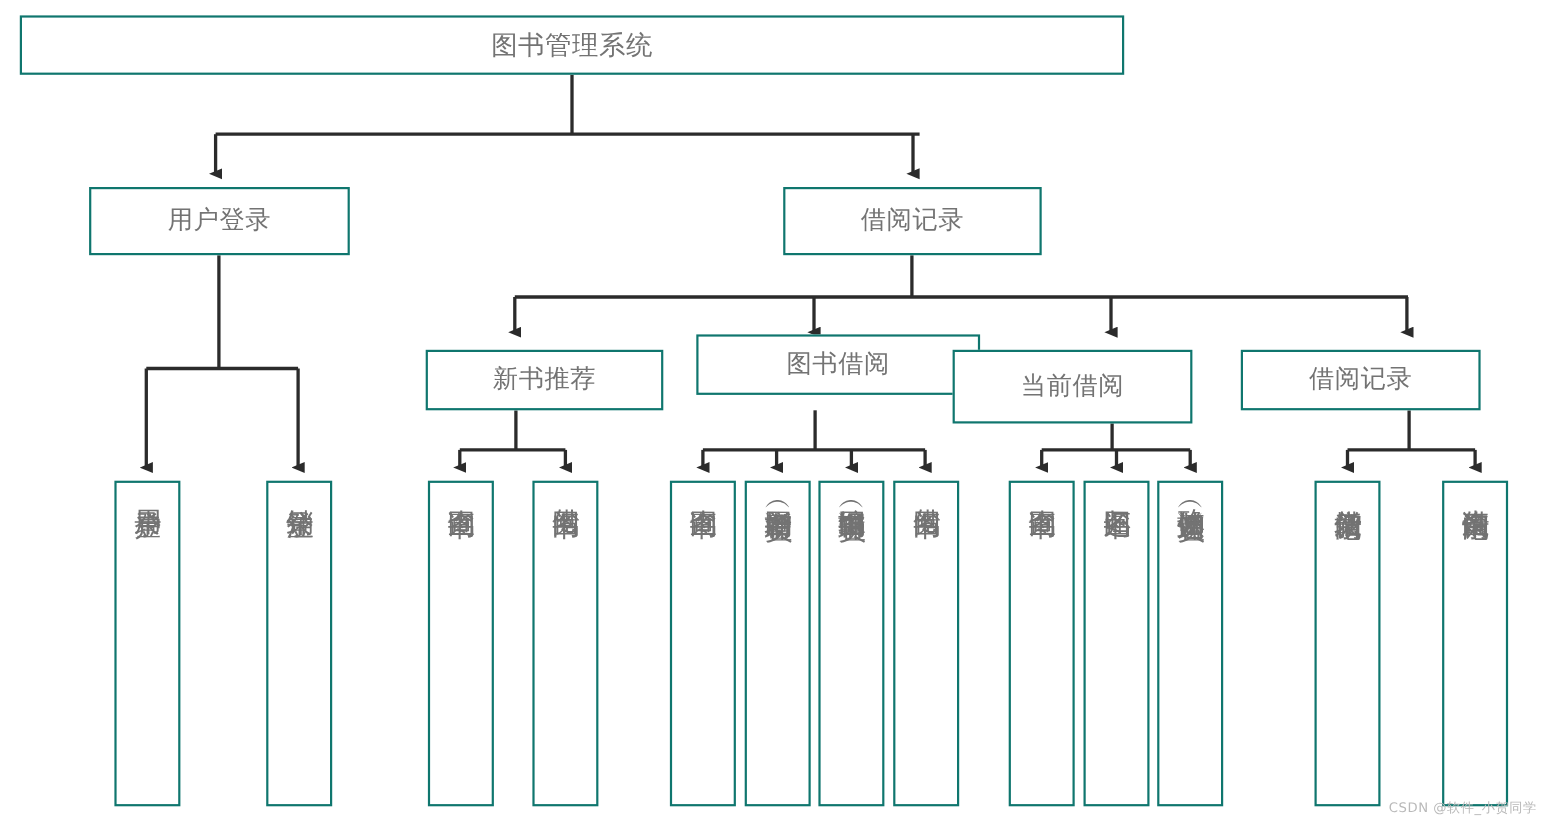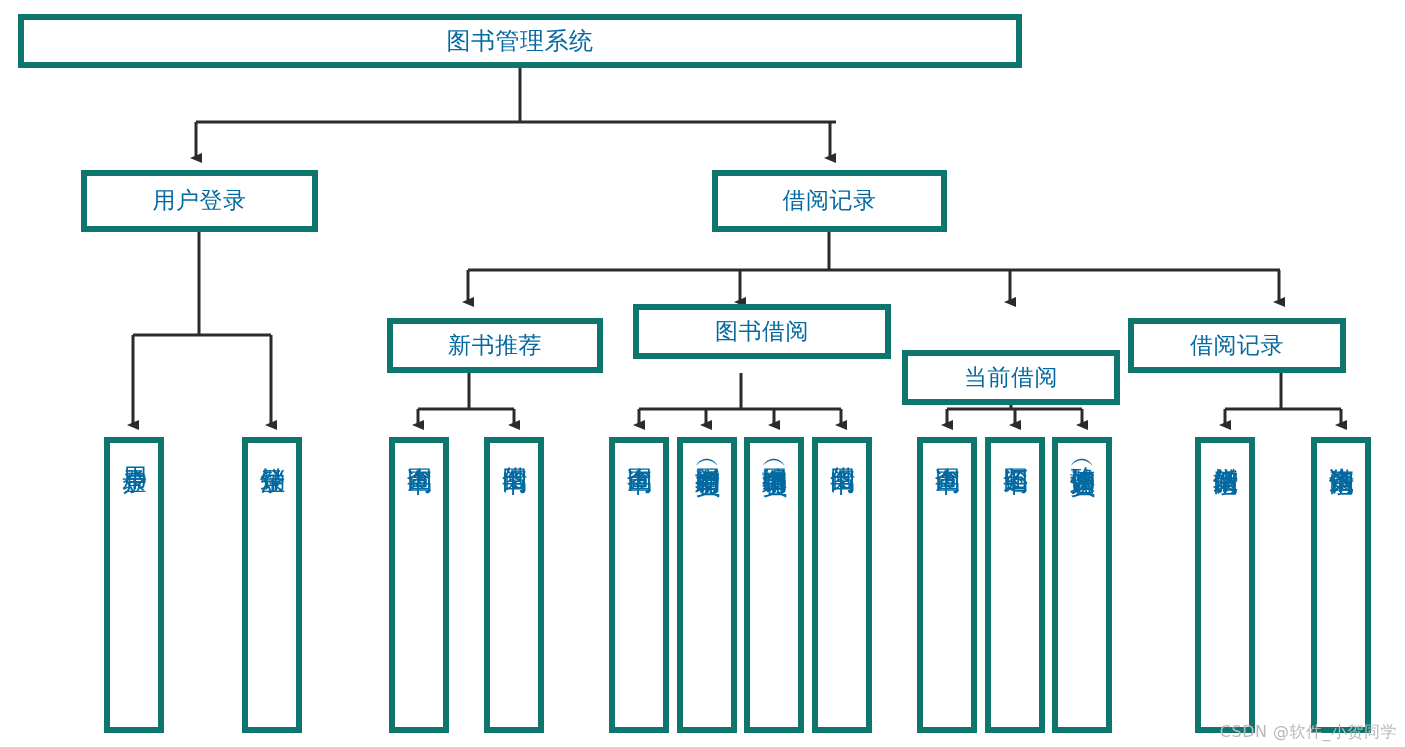--- a/index.html
+++ b/index.html
@@ -23,25 +23,25 @@
     left: 0;
     top: 0;
     width: 1405px;
     height: 747px;
     pointer-events: none;
   }
   .node {
     position: absolute;
     box-sizing: border-box;
     background: #ffffff;
-    border: 6px solid #0f766e;
+    border: 2px solid #0f766e;
     display: flex;
     align-items: center;
     justify-content: center;
-    color: #0369a1;
+    color: #737373;
   }
   .node .label {
     display: block;
     text-align: center;
     line-height: 1.18;
   }
   
   .node.horiz .label {
     font-size: 23px;
     letter-spacing: 0.5px;
@@ -62,21 +62,21 @@
     font-size: 25px;
     line-height: 1.05;
     letter-spacing: 1px;
     white-space: normal;
     max-height: 100%;
   }
   #watermark {
     position: absolute;
     right: 8px;
     bottom: 4px;
-    font-size: 16px;
+    font-size: 12px;
     color: #b9b9b9;
     letter-spacing: 0.5px;
     white-space: nowrap;
   }
 </style>
 </head>
 <body>
 
 <div id="canvas">
 
@@ -140,21 +140,21 @@
   <div class="node horiz" style="left:712px; top:170px; width:235px; height:62px;">
     <span class="label">借阅记录</span>
   </div>
 
   <div class="node horiz" style="left:362px; top:318px; width:216px; height:55px;margin-left:25px;">
     <span class="label">新书推荐</span>
   </div>
   <div class="node horiz" style="left:633px; top:304px; width:258px; height:55px;">
     <span class="label">图书借阅</span>
   </div>
-  <div class="node horiz" style="left:902px; top:318px; width:218px; height:55px;margin-top:32px;">
+  <div class="node horiz" style="left:866px; top:318px; width:218px; height:67px;">
     <span class="label">当前借阅</span>
   </div>
   <div class="node horiz" style="left:1128px; top:318px; width:218px; height:55px;">
     <span class="label">借阅记录</span>
   </div>
 
   <div class="node vert" style="left:104px; top:437px; width:60px; height:296px;">
     <span class="label">用户登录</span>
   </div>
   <div class="node vert" style="left:242px; top:437px; width:60px; height:296px;">

